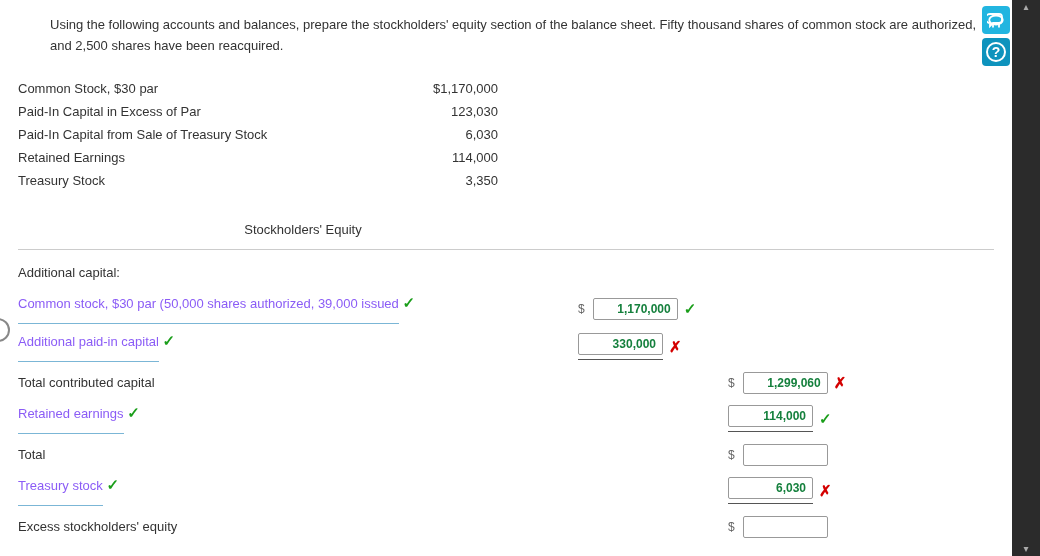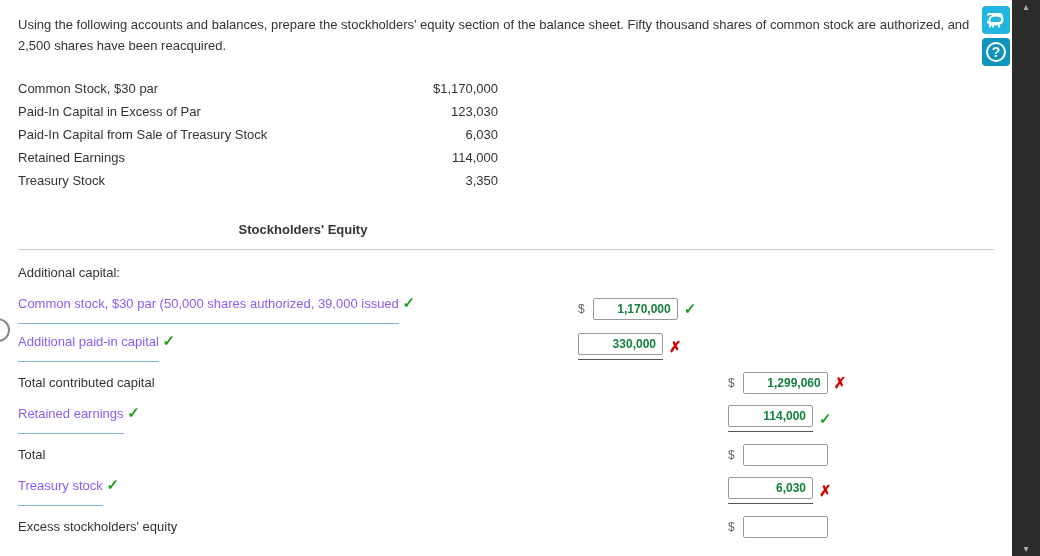--- a/index.html
+++ b/index.html
@@ -21,34 +21,35 @@
     flex: 1;
     padding: 15px 18px;
     overflow-y: scroll;
     height: 100%;
     position: relative;
   }
   .intro {
     line-height: 1.6;
     margin-bottom: 20px;
     color: #333;
+    margin-left: 32px;
   }
   .given-table {
     border-collapse: collapse;
     margin-bottom: 30px;
   }
   .given-table td {
     padding: 4px 0;
     font-size: 13px;
   }
   .given-table td.label { width: 380px; }
   .given-table td.val { text-align: right; width: 100px; margin-top: 46px; }
 
   .equity-title {
-    font-weight: bold;
+    font-weight: normal;
     text-align: center;
     width: 570px;
     margin-bottom: 6px;
     padding-bottom: 6px;
   }
   .equity-block {
     border-top: 1px solid #ccc;
     padding-top: 10px;
   }
   .eq-row {

